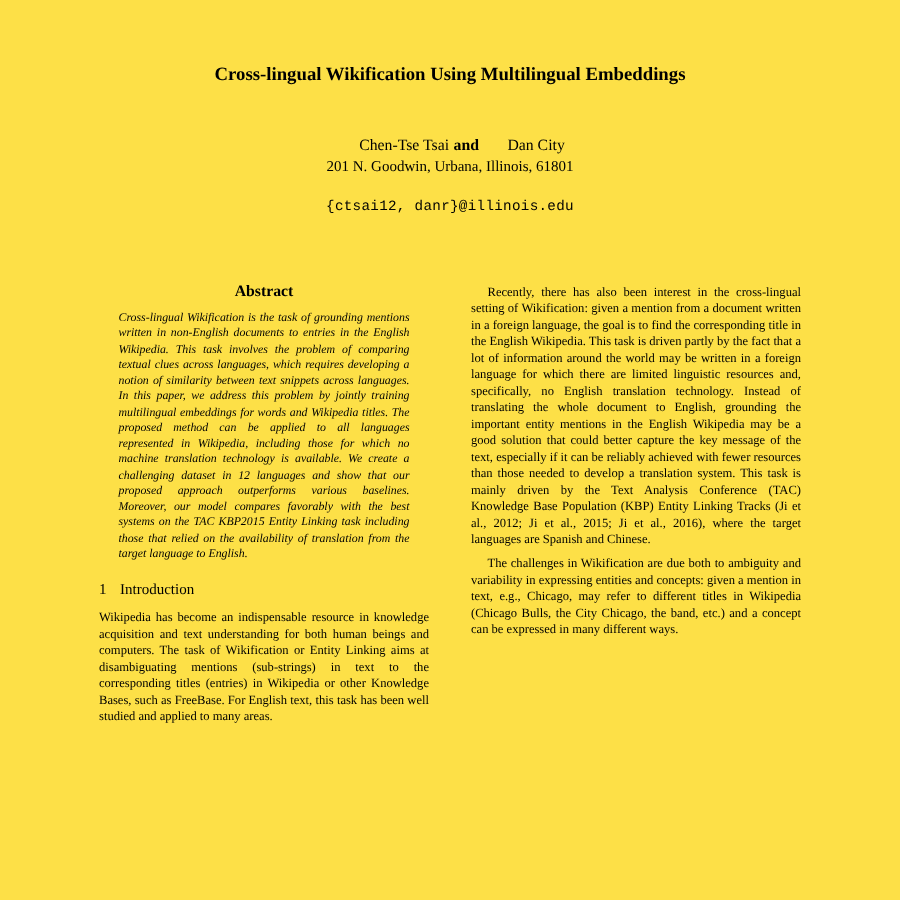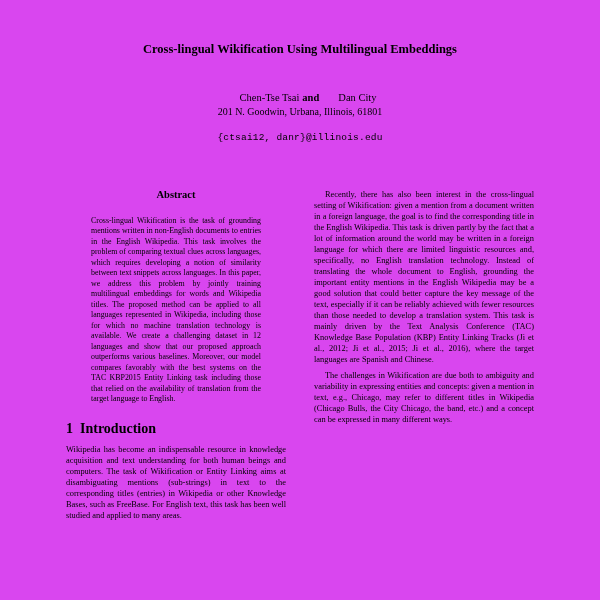--- a/index.html
+++ b/index.html
@@ -1,20 +1,20 @@
 <!DOCTYPE html>
 <html><head>
 <meta charset="utf-8">
 <style>
   html,body { margin:0; padding:0; background:#ffffff; }
   .page {
     position:relative;
     width:600px; height:600px;
     margin:0 auto;
-    background:#d946ef;
+    background:#fde047;
     color:#000;
     font-family:"Liberation Serif", serif;
     overflow:hidden;
     box-sizing:border-box;
     padding:42px 66px 0 66px;
   }
   .title {
     text-align:center;
     font-weight:bold;
     font-size:12.5px;
@@ -41,27 +41,28 @@
   .abstract-heading {
     text-align:center;
     font-weight:bold;
     font-size:10.5px;
     margin:0 0 7px 0;
   }
   .abstract-text {
     font-size:7.9px;
     line-height:1.33;
     text-align:justify;
-    margin:16px;
+    margin:4px;
     padding:0 9px;
     hyphens:auto;
+    font-style:italic;
   }
   .section-heading {
-    font-weight:bold;
-    font-size:14px;
+    font-weight:normal;
+    font-size:10px;
     margin:13px 0 7px 0;
   }
   .section-number { display:inline-block; width:14px; }
   .body-par {
     font-size:8.4px;
     line-height:1.31;
     text-align:justify;
     margin:0 0 5px 0;
     hyphens:auto;
   }

